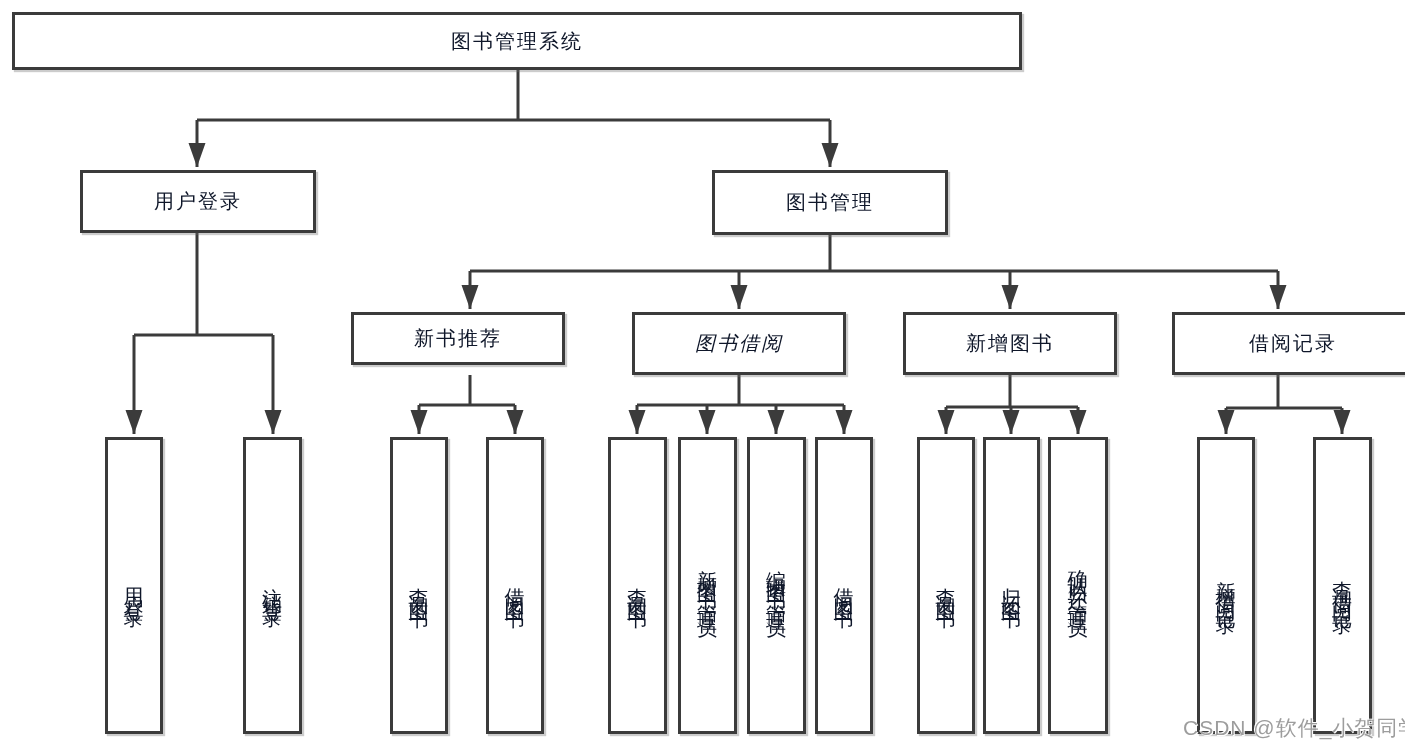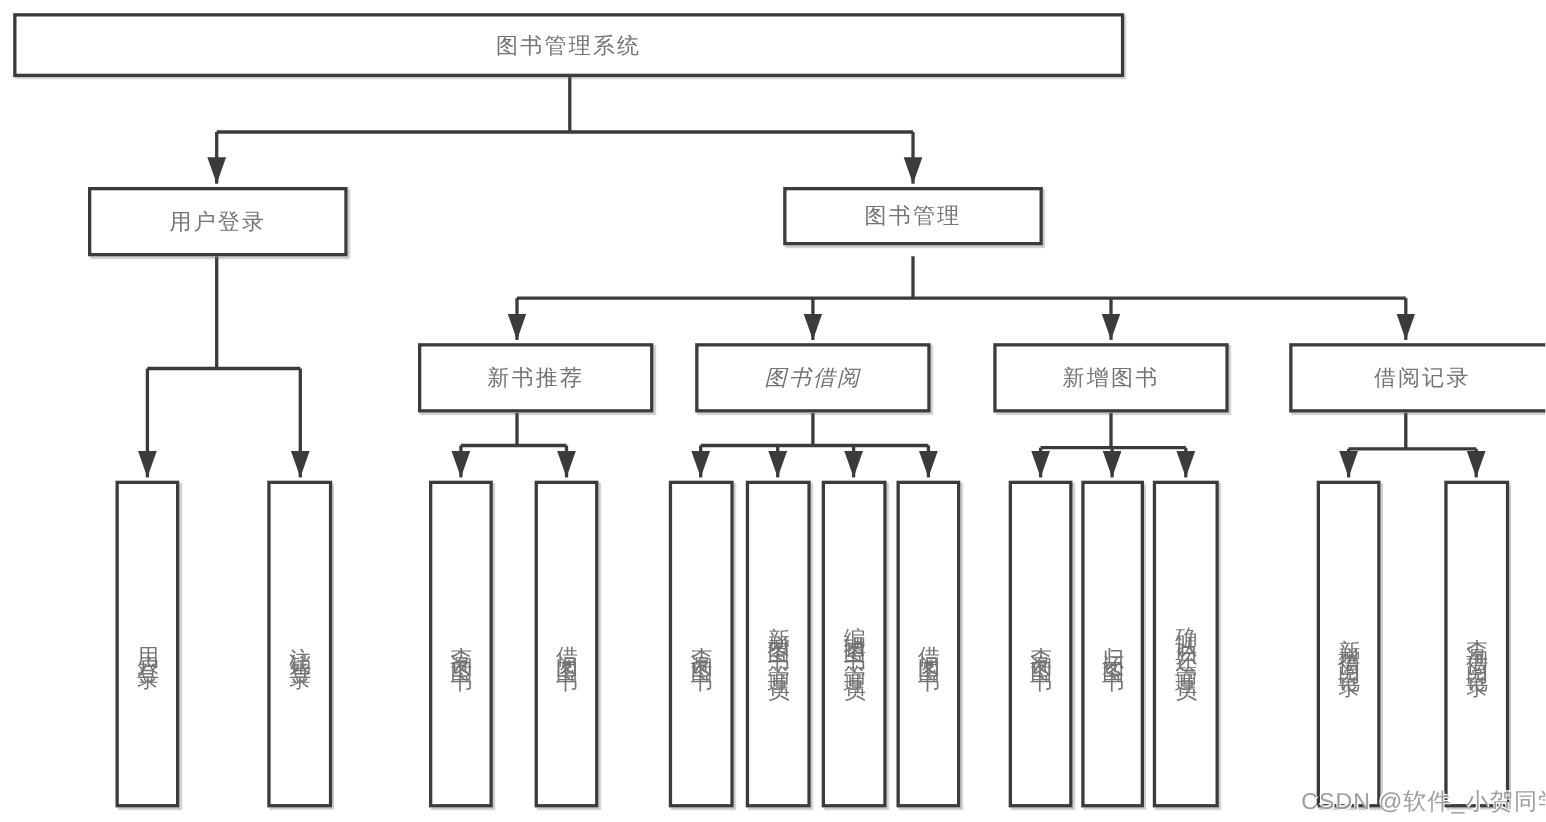--- a/index.html
+++ b/index.html
@@ -23,38 +23,38 @@
   }
   .node {
     position: absolute;
     box-sizing: border-box;
     background: #ffffff;
     border: 3px solid #3b3b3b;
     box-shadow: 2px 2px 1px rgba(110,110,110,0.35);
     display: flex;
     align-items: center;
     justify-content: center;
-    color: #737373;
+    color: #0f172a;
     font-size: 20px;
     letter-spacing: 2px;
     z-index: 2;
     text-align: center;
   }
   .leaf {
     writing-mode: vertical-rl;
     text-orientation: mixed;
     letter-spacing: 7px;
     line-height: 1;
     font-size: 20px;
   }
   
   #n-root        { left: 12px;   top: 12px;  width: 1010px; height: 58px; }
   #n-user-login  { left: 80px;   top: 170px; width: 236px;  height: 63px; }
-  #n-book-mgmt   { left: 712px;  top: 170px; width: 236px;  height: 53px; }
-  #n-new-book    { left: 380px;  top: 312px; width: 214px;  height: 63px; font-family: Liberation Serif, serif; }
+  #n-book-mgmt   { left: 712px;  top: 170px; width: 236px;  height: 65px; }
+  #n-new-book    { left: 351px;  top: 312px; width: 214px;  height: 53px; font-family: Liberation Serif, serif; }
   #n-book-borrow { left: 632px;  top: 312px; width: 214px;  height: 63px; font-style: italic; }
   #n-cur-borrow  { left: 903px;  top: 312px; width: 214px;  height: 63px; }
   #n-borrow-rec  { left: 1172px; top: 312px; width: 242px;  height: 63px; }
   .leaf          { top: 437px;   height: 297px; }
   #lf-user-login   { left: 105px;  width: 58px; }
   #lf-logout       { left: 243px;  width: 59px; }
   #lf-nb-query     { left: 390px;  width: 58px; }
   #lf-nb-borrow    { left: 486px;  width: 58px; }
   #lf-bb-query     { left: 608px;  width: 59px; }
   #lf-bb-add       { left: 678px;  width: 59px; }

